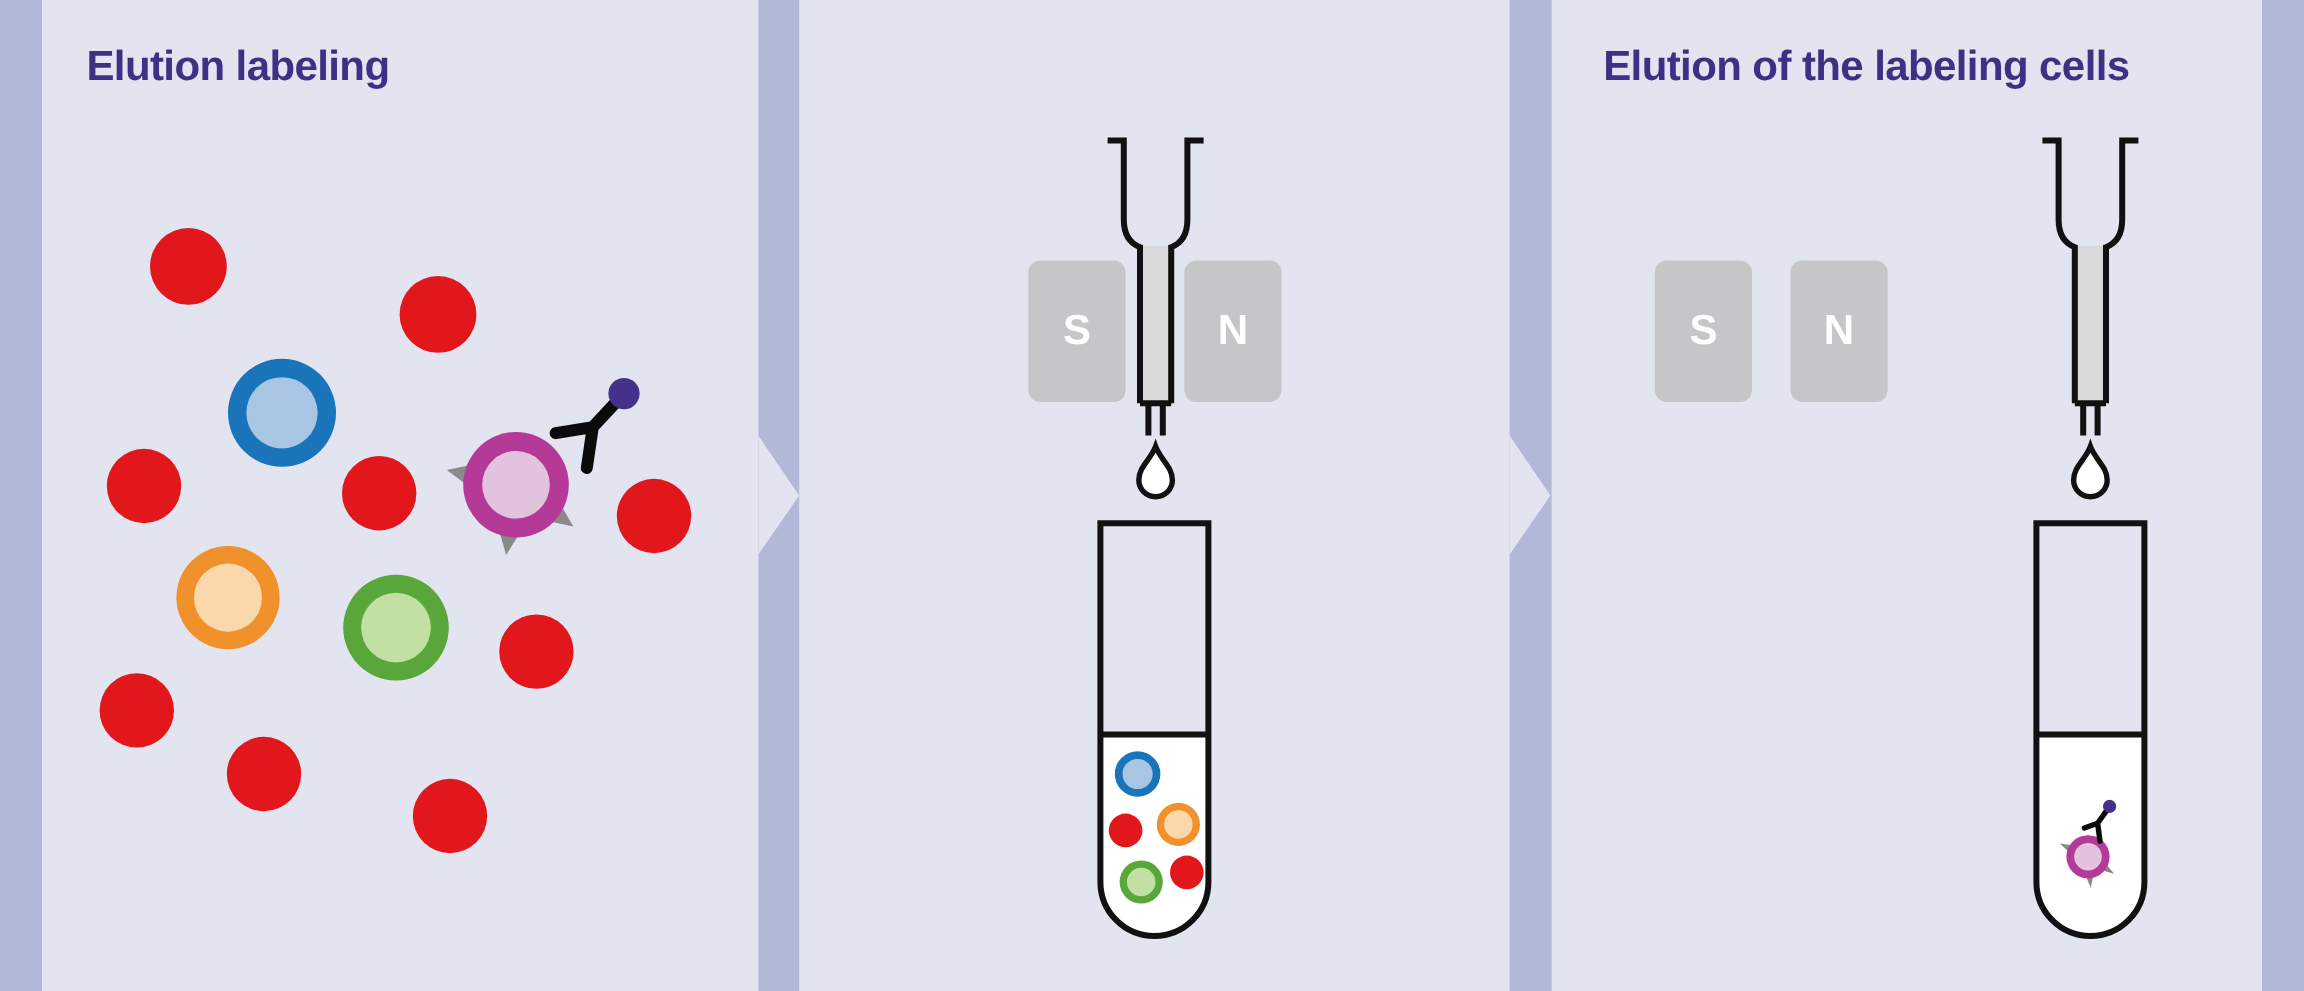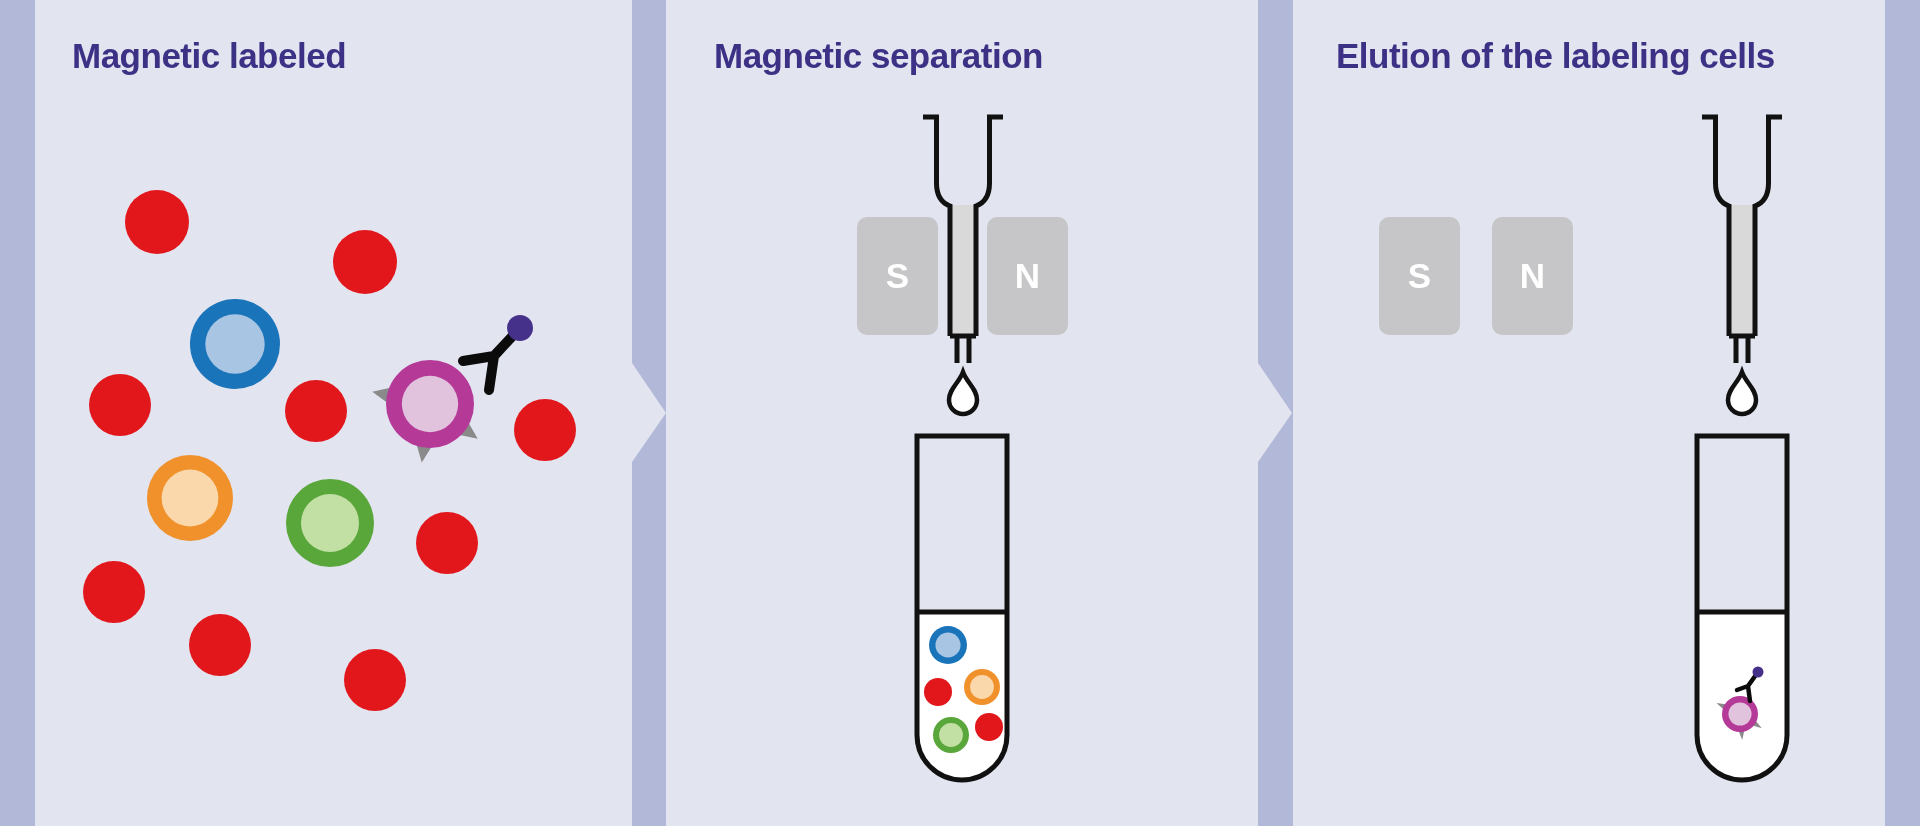--- a/index.html
+++ b/index.html
@@ -145,22 +145,21 @@
             <circle cx="1740" cy="714" r="11.52" fill="#e2c3de"></circle>
             <path d="M1737 690 L1748 686 L1758 672 M1750 701 L1748 686" stroke="#0b0b0b" stroke-width="4.5" fill="none" stroke-linecap="round" stroke-linejoin="round"></path>
             <circle cx="1758" cy="672" r="5.5" fill="#453189"></circle>
           </g>
           <path d="M1697 612 H1787" stroke="#111111" stroke-width="5"></path>
           <path d="M1697 436 H1787 V735 A45 45 0 0 1 1697 735 Z" fill="none" stroke="#111111" stroke-width="5"></path>
         </g>
       </g>
     </svg>
 
-  <div class="panel-title t1">Magnetic labeled</div>
-  <div class="panel-title t2">Magnetic separation</div>
+  <div class="panel-title t1">Elution labeling</div>
   <div class="panel-title t3">Elution of the labeling cells</div>
 
   <div class="magnet m2s">
     <span>S</span>
   </div>
   <div class="magnet m2n">
     <span>N</span>
   </div>
   <div class="magnet m3s">
     <span>S</span>

